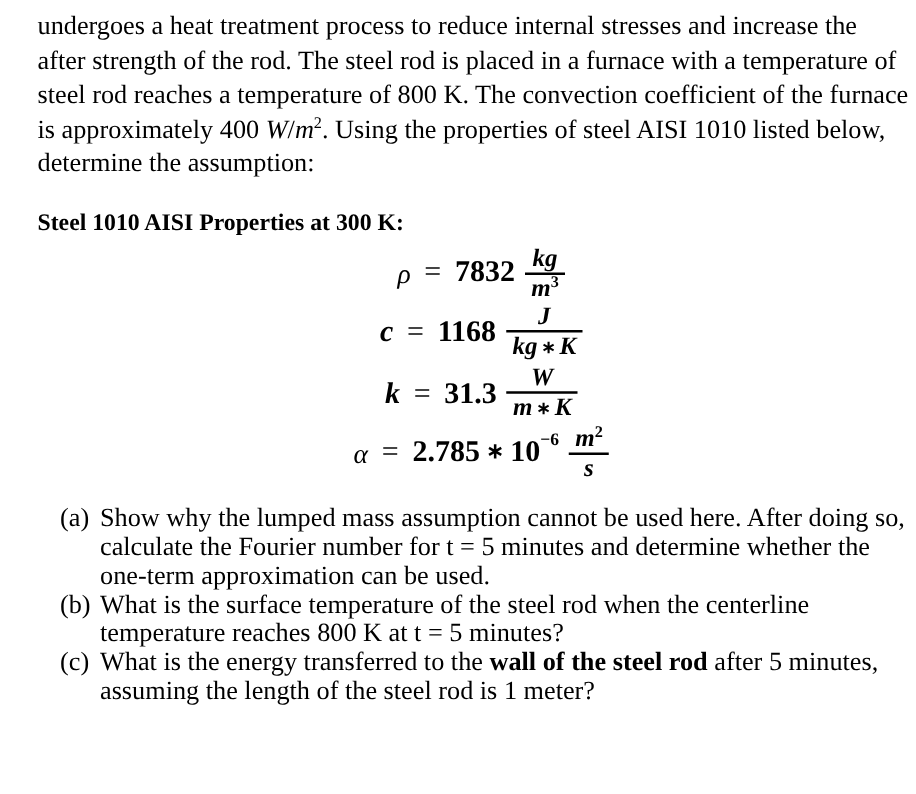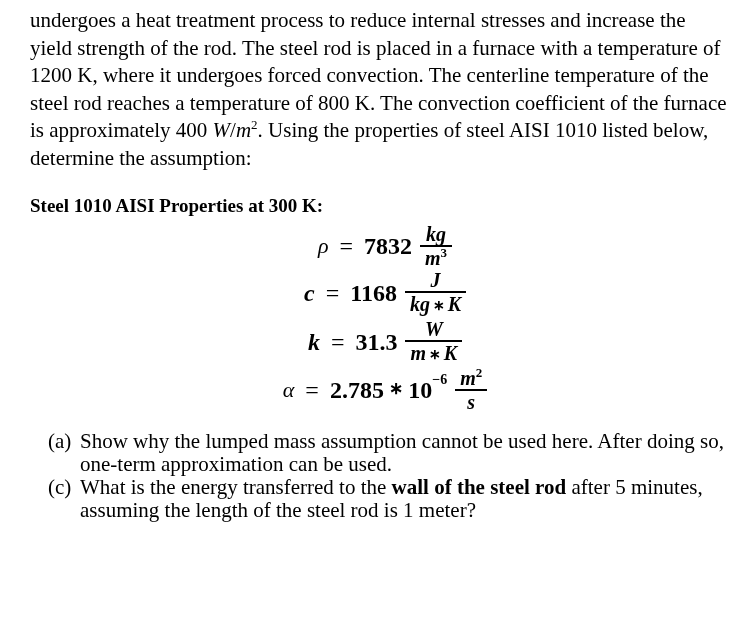--- a/index.html
+++ b/index.html
@@ -60,22 +60,21 @@
   .qmarker { display: inline-block; width: 32px; text-indent: 0; }
   .qbold { font-weight: bold; }
 </style>
 </head>
 <body>
 
 <div class="page">
 
   <div class="para">
     <div class="line"><span>undergoes a heat treatment process to reduce internal stresses and increase the</span></div>
-    <div class="line"><span>yield strength of the rod. The steel rod is placed in a furnace with a temperature of</span></div>
-    <div class="line"><span>1200 K, where it undergoes forced convection. The centerline temperature of the</span></div>
+    <div class="line"><span>after strength of the rod. The steel rod is placed in a furnace with a temperature of</span></div>
     <div class="line"><span>steel rod reaches a temperature of 800 K. The convection coefficient of the furnace</span></div>
     <div class="line"><span>is approximately 400 </span><span class="u">W</span><span>/</span><span class="u">m</span><sup>2</sup><span>. Using the properties of steel AISI 1010 listed below,</span></div>
     <div class="line"><span>determine the assumption:</span></div>
   </div>
 
   <div class="props-heading">Steel 1010 AISI Properties at 300 K:</div>
 
   <div class="equations">
 
     <div class="eq">
@@ -120,23 +119,28 @@
         <span class="d u">s</span>
       </span>
     </div>
 
   </div>
 
   <div class="questions">
 
     <div class="qitem">
       <div class="qline first"><span class="qmarker">(a)</span><span>Show why the lumped mass assumption cannot be used here. After doing so,</span></div>
+      <div class="qline">calculate the Fourier number for t = 5 minutes and determine whether the</div>
       <div class="qline">one-term approximation can be used.</div>
     </div>
 
+    <div class="qitem">
+      <div class="qline first"><span class="qmarker">(b)</span><span>What is the surface temperature of the steel rod when the centerline</span></div>
+      <div class="qline">temperature reaches 800 K at t = 5 minutes?</div>
+    </div>
 
     <div class="qitem">
       <div class="qline first"><span class="qmarker">(c)</span><span>What is the energy transferred to the </span><span class="qbold">wall of the steel rod</span><span> after 5 minutes,</span></div>
       <div class="qline">assuming the length of the steel rod is 1 meter?</div>
     </div>
 
   </div>
 
 </div>
 

